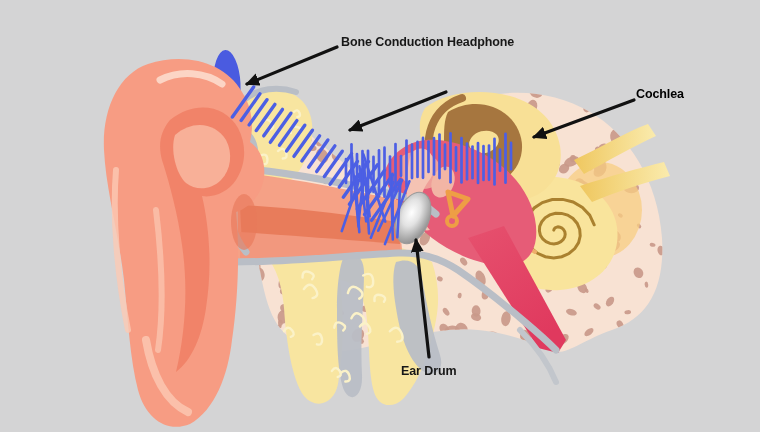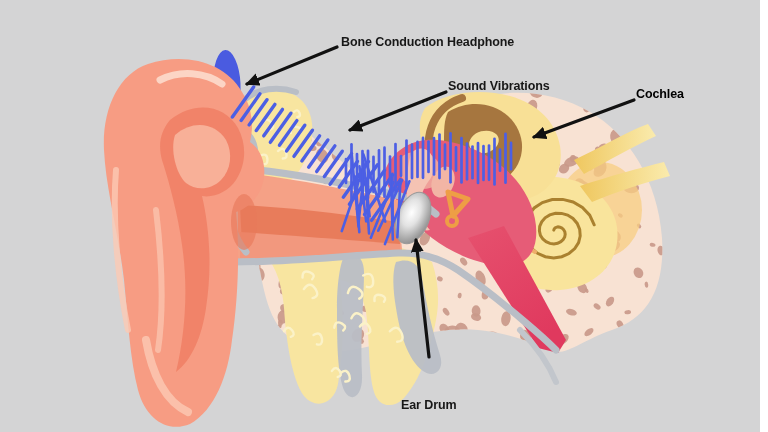--- a/index.html
+++ b/index.html
@@ -457,17 +457,16 @@
 
   <g stroke="#111111" stroke-width="3.2" fill="none" stroke-linecap="round">
     <path d="M337,47 L247,84" marker-end="url(#ah)"></path>
     <path d="M446,92 L350,130" marker-end="url(#ah)"></path>
     <path d="M634,100 L534,137" marker-end="url(#ah)"></path>
     <path d="M429,357 L416,240" marker-end="url(#ah)"></path>
   </g>
 </svg>
 
 <div class="lbl" style="left: 341px; top: 35px; color: rgb(23, 23, 23);">Bone Conduction Headphone</div>
-<div class="lbl" style="left: 448px; top: 79px; color: rgb(23, 23, 23);">Sound Vibrations</div>
 <div class="lbl" style="left: 636px; top: 87px; color: #000000;">Cochlea</div>
-<div class="lbl" style="left: 401px; top: 364px; color: rgb(23, 23, 23); margin-top: 34px;">Ear Drum</div>
+<div class="lbl" style="left: 401px; top: 364px; color: rgb(23, 23, 23);">Ear Drum</div>
 
 </div>
 
 </body></html>

